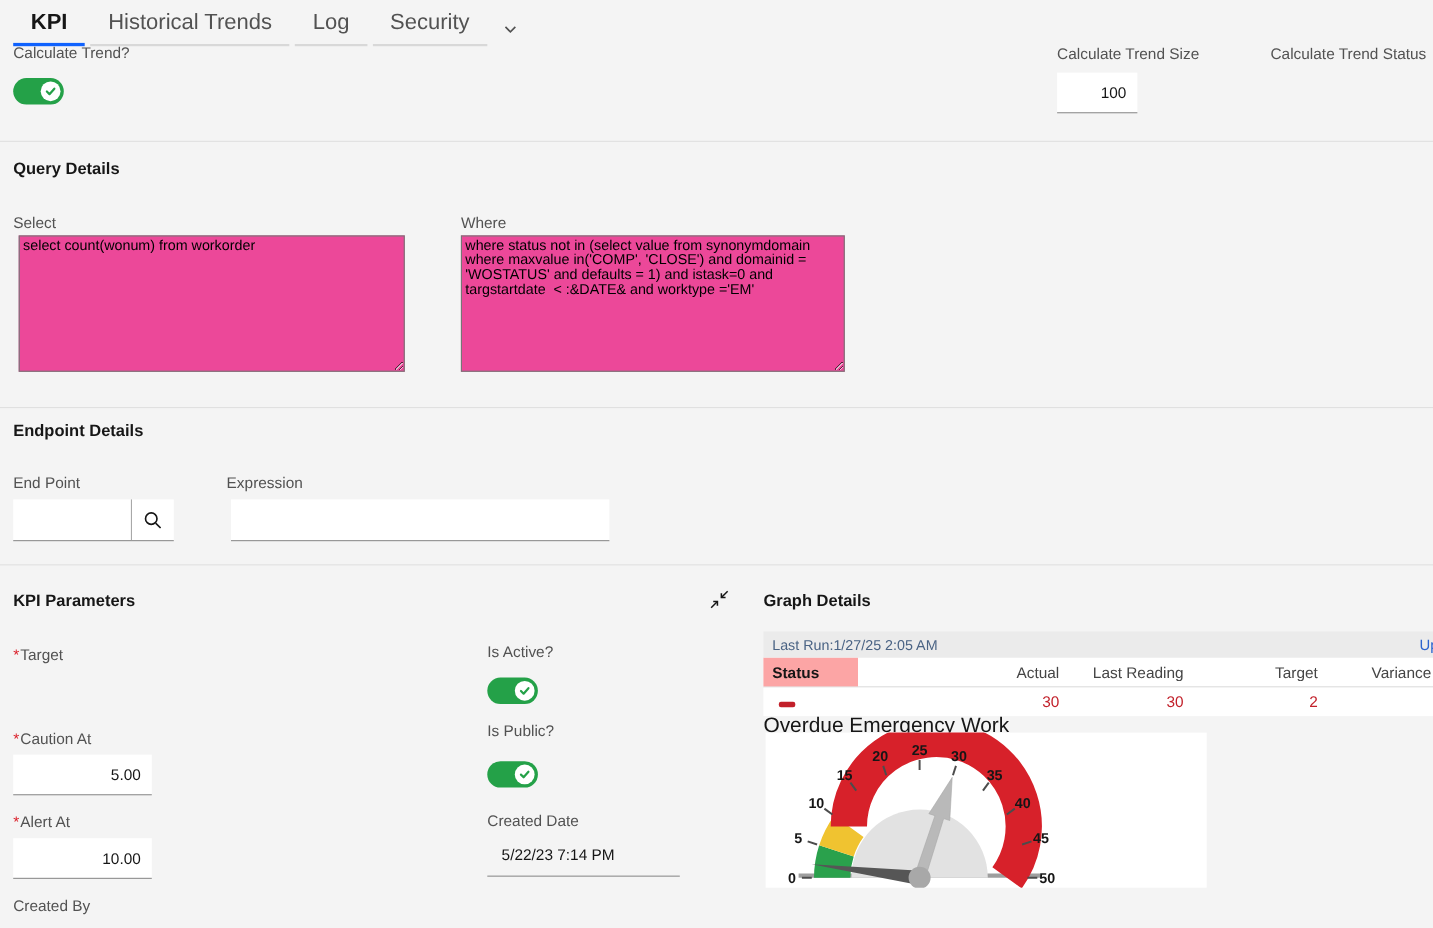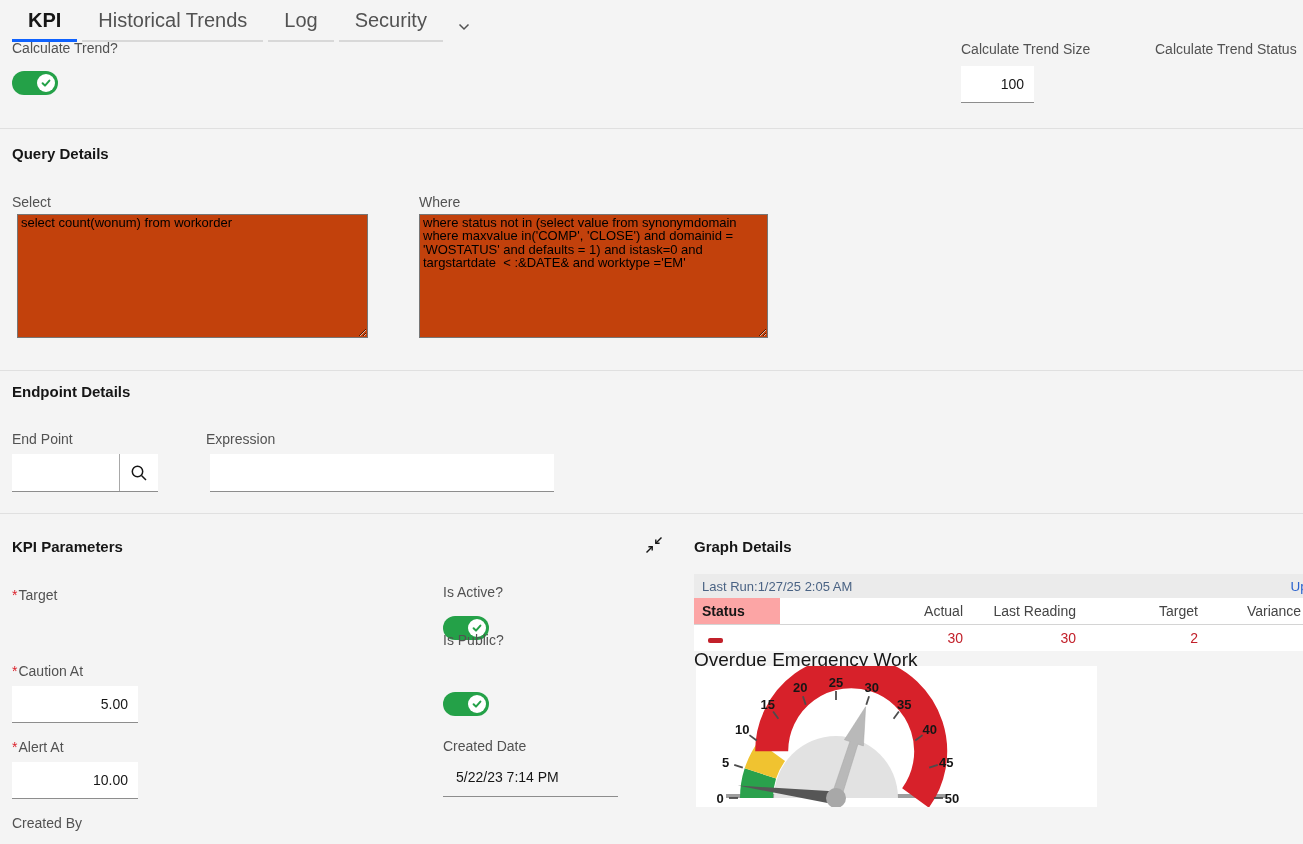--- a/index.html
+++ b/index.html
@@ -10,21 +10,21 @@
   .tab{font-size:20px;color:#525252;padding:9px 16px 8px;border-bottom:2px solid #d8d8d8;cursor:pointer;white-space:nowrap;}
   .tab.active{font-weight:bold;color:#161616;border-bottom:3px solid var(--accent,#0f62fe);padding-bottom:7px;}
   .tab-chevron{padding:6px 10px 9px;display:flex;align-items:center;cursor:pointer;}
   
   .lbl{position:absolute;font-size:14px;color:#525252;white-space:nowrap;}
   .heading{position:absolute;font-size:15px;font-weight:bold;color:#161616;white-space:nowrap;}
   .hr{position:absolute;left:0;width:1303px;height:1px;background:#e0e0e0;}
   .tinput{position:absolute;background:#fff;border:none;border-bottom:1px solid #8d8d8d;height:37px;
           font-family:"Liberation Sans",sans-serif;font-size:14px;color:#161616;text-align:right;
           padding:0 10px;box-sizing:border-box;outline:none;}
-  .tarea{position:absolute;background:#c2410c;border:1px solid #767676;font-family:"Liberation Sans",sans-serif;
+  .tarea{position:absolute;background:#ec4899;border:1px solid #767676;font-family:"Liberation Sans",sans-serif;
          font-size:13px;line-height:1.02;color:#000;padding:1px 3px;box-sizing:border-box;resize:both;outline:none;}
   .req{color:#da1e28;margin-right:1px;}
   
   .toggle{position:absolute;width:46px;height:24px;border-radius:12px;background:var(--toggle-on,#24a148);cursor:pointer;}
   .toggle .knob{position:absolute;top:3px;right:3px;width:18px;height:18px;border-radius:50%;background:#fff;
                 display:flex;align-items:center;justify-content:center;}
   
   .epgroup{position:absolute;display:flex;background:#fff;border-bottom:1px solid #8d8d8d;box-sizing:border-box;}
   .epgroup input{flex:1;min-width:0;border:none;outline:none;background:transparent;
                  font-family:"Liberation Sans",sans-serif;font-size:14px;padding:0 8px;}
@@ -134,21 +134,21 @@
 
   <div class="lbl" style="left:443px;top:584px;">Is Active?</div>
   <div class="toggle" style="left:443px;top:616px;">
     <span class="knob">
       <svg width="12" height="12" viewBox="0 0 12 12">
           <polyline points="2.6,6.2 5,8.6 9.4,3.6" fill="none" stroke="#24a148" stroke-width="2" stroke-linecap="round" stroke-linejoin="round"></polyline>
         </svg>
     </span>
   </div>
 
-  <div class="lbl" style="left:443px;top:632px;">Is Public?</div>
+  <div class="lbl" style="left:443px;top:656px;">Is Public?</div>
   <div class="toggle" style="left:443px;top:692px;">
     <span class="knob">
       <svg width="12" height="12" viewBox="0 0 12 12">
           <polyline points="2.6,6.2 5,8.6 9.4,3.6" fill="none" stroke="#24a148" stroke-width="2" stroke-linecap="round" stroke-linejoin="round"></polyline>
         </svg>
     </span>
   </div>
 
   <div class="lbl" style="left:443px;top:738px;">Created Date</div>
   <div class="ro-val" style="left:456px;top:769px;">5/22/23 7:14 PM</div>

